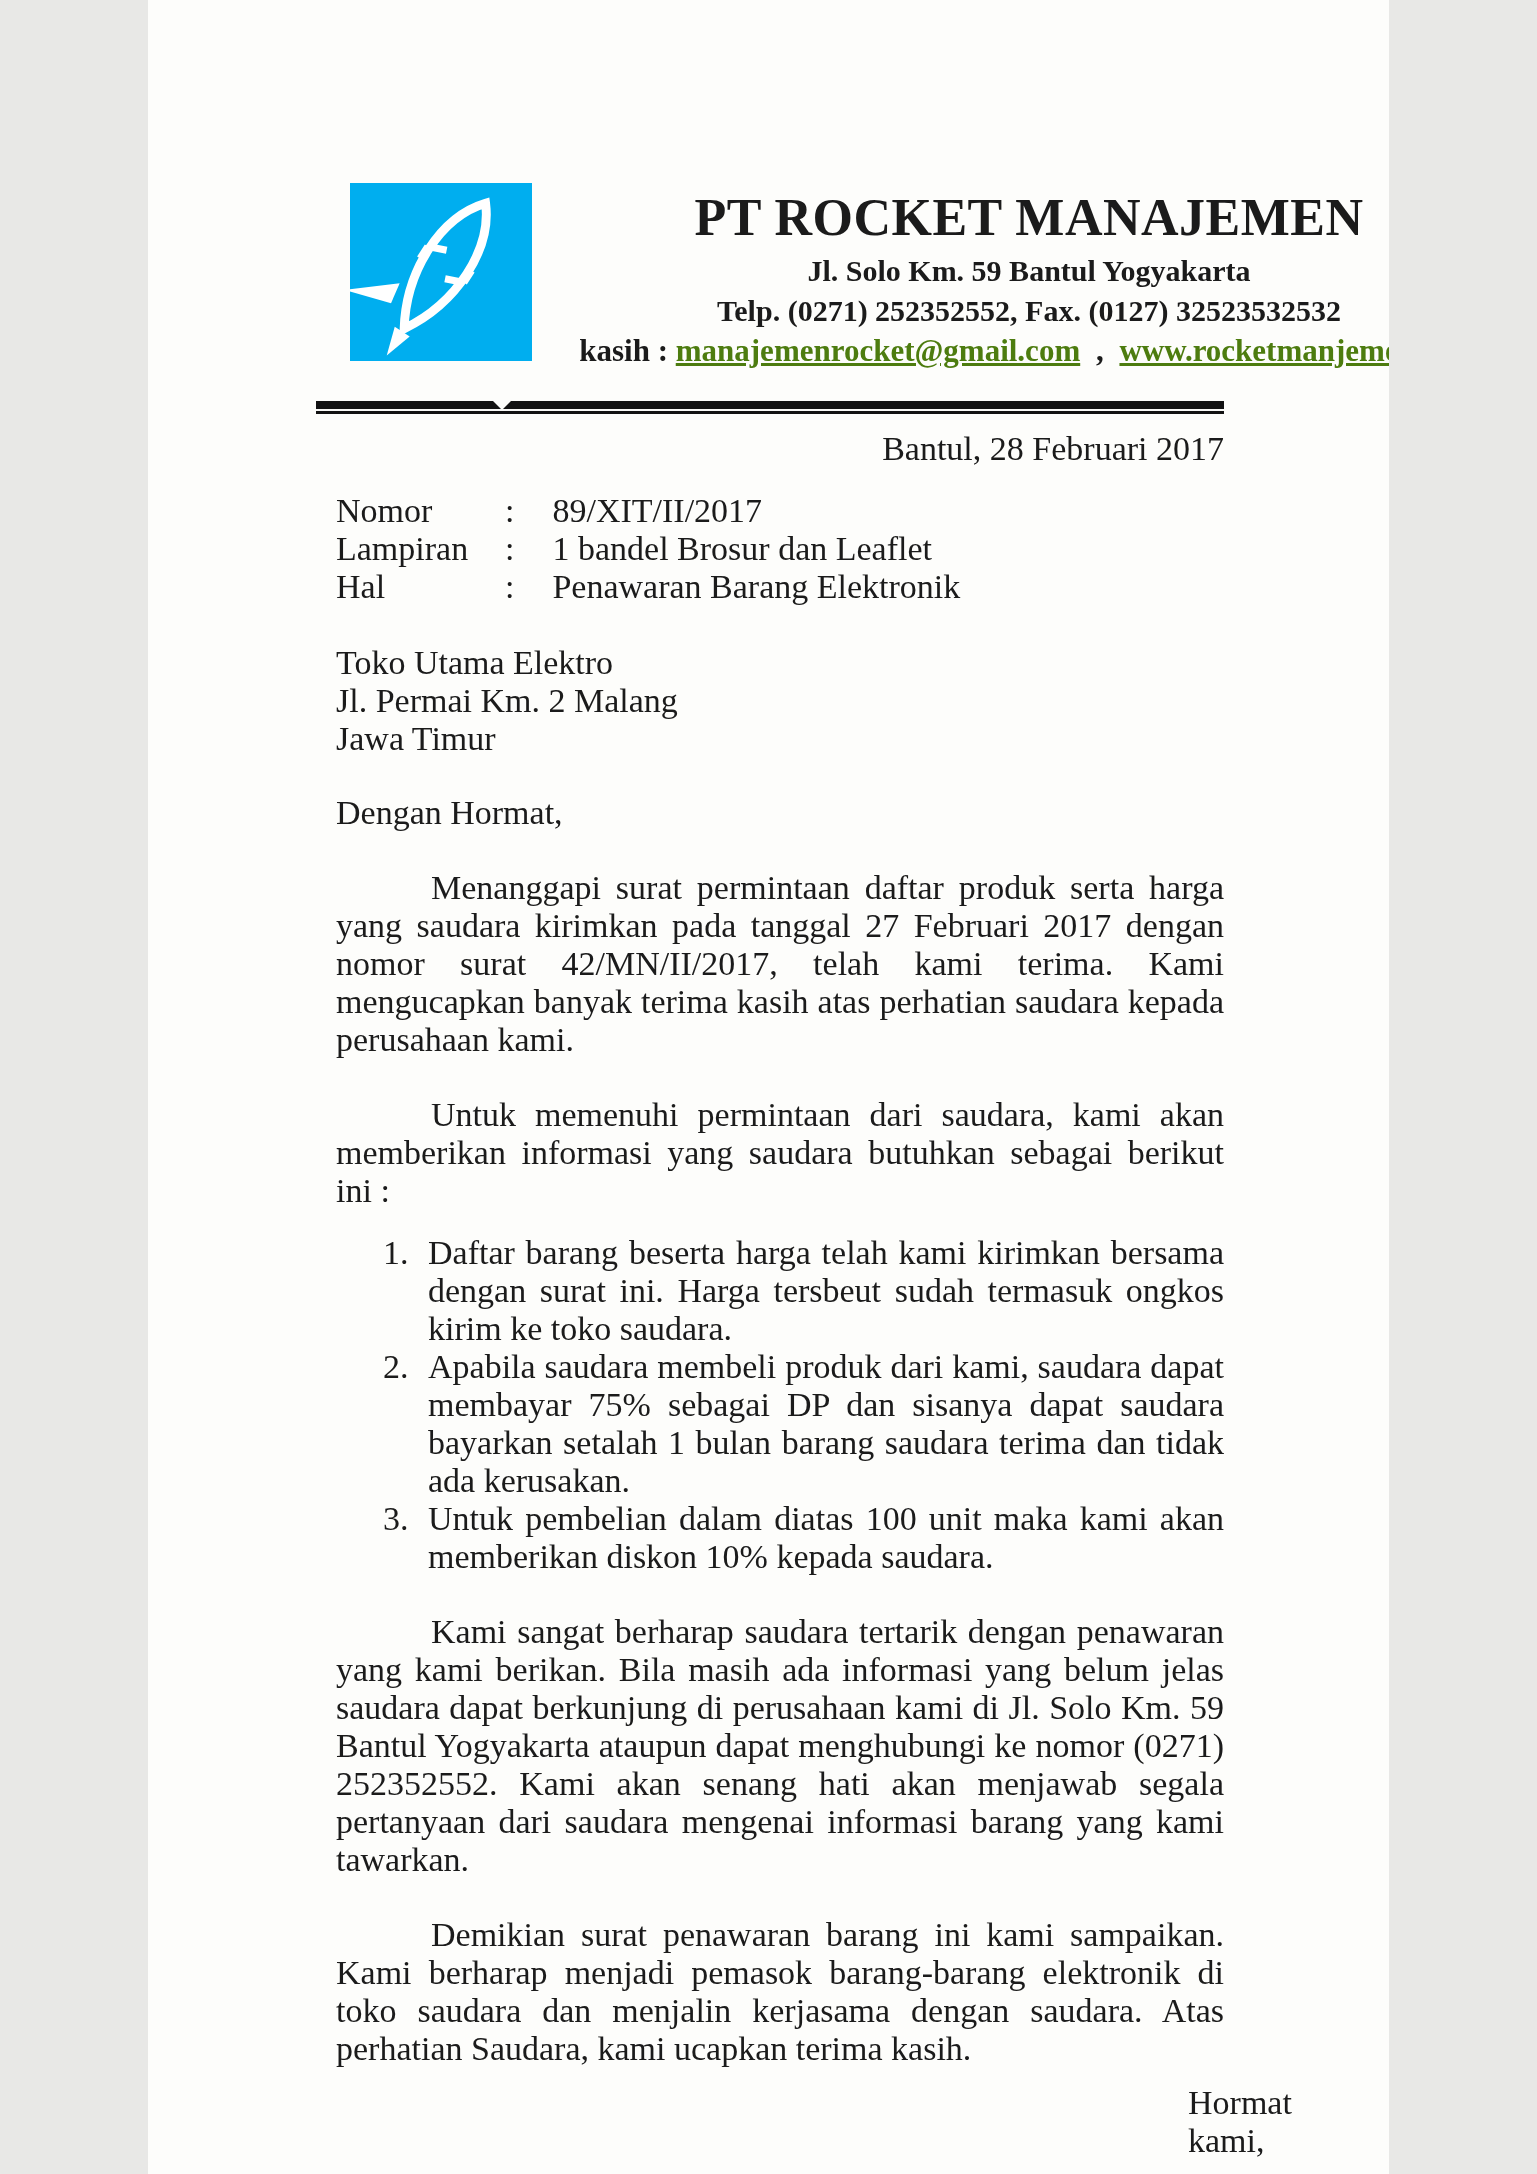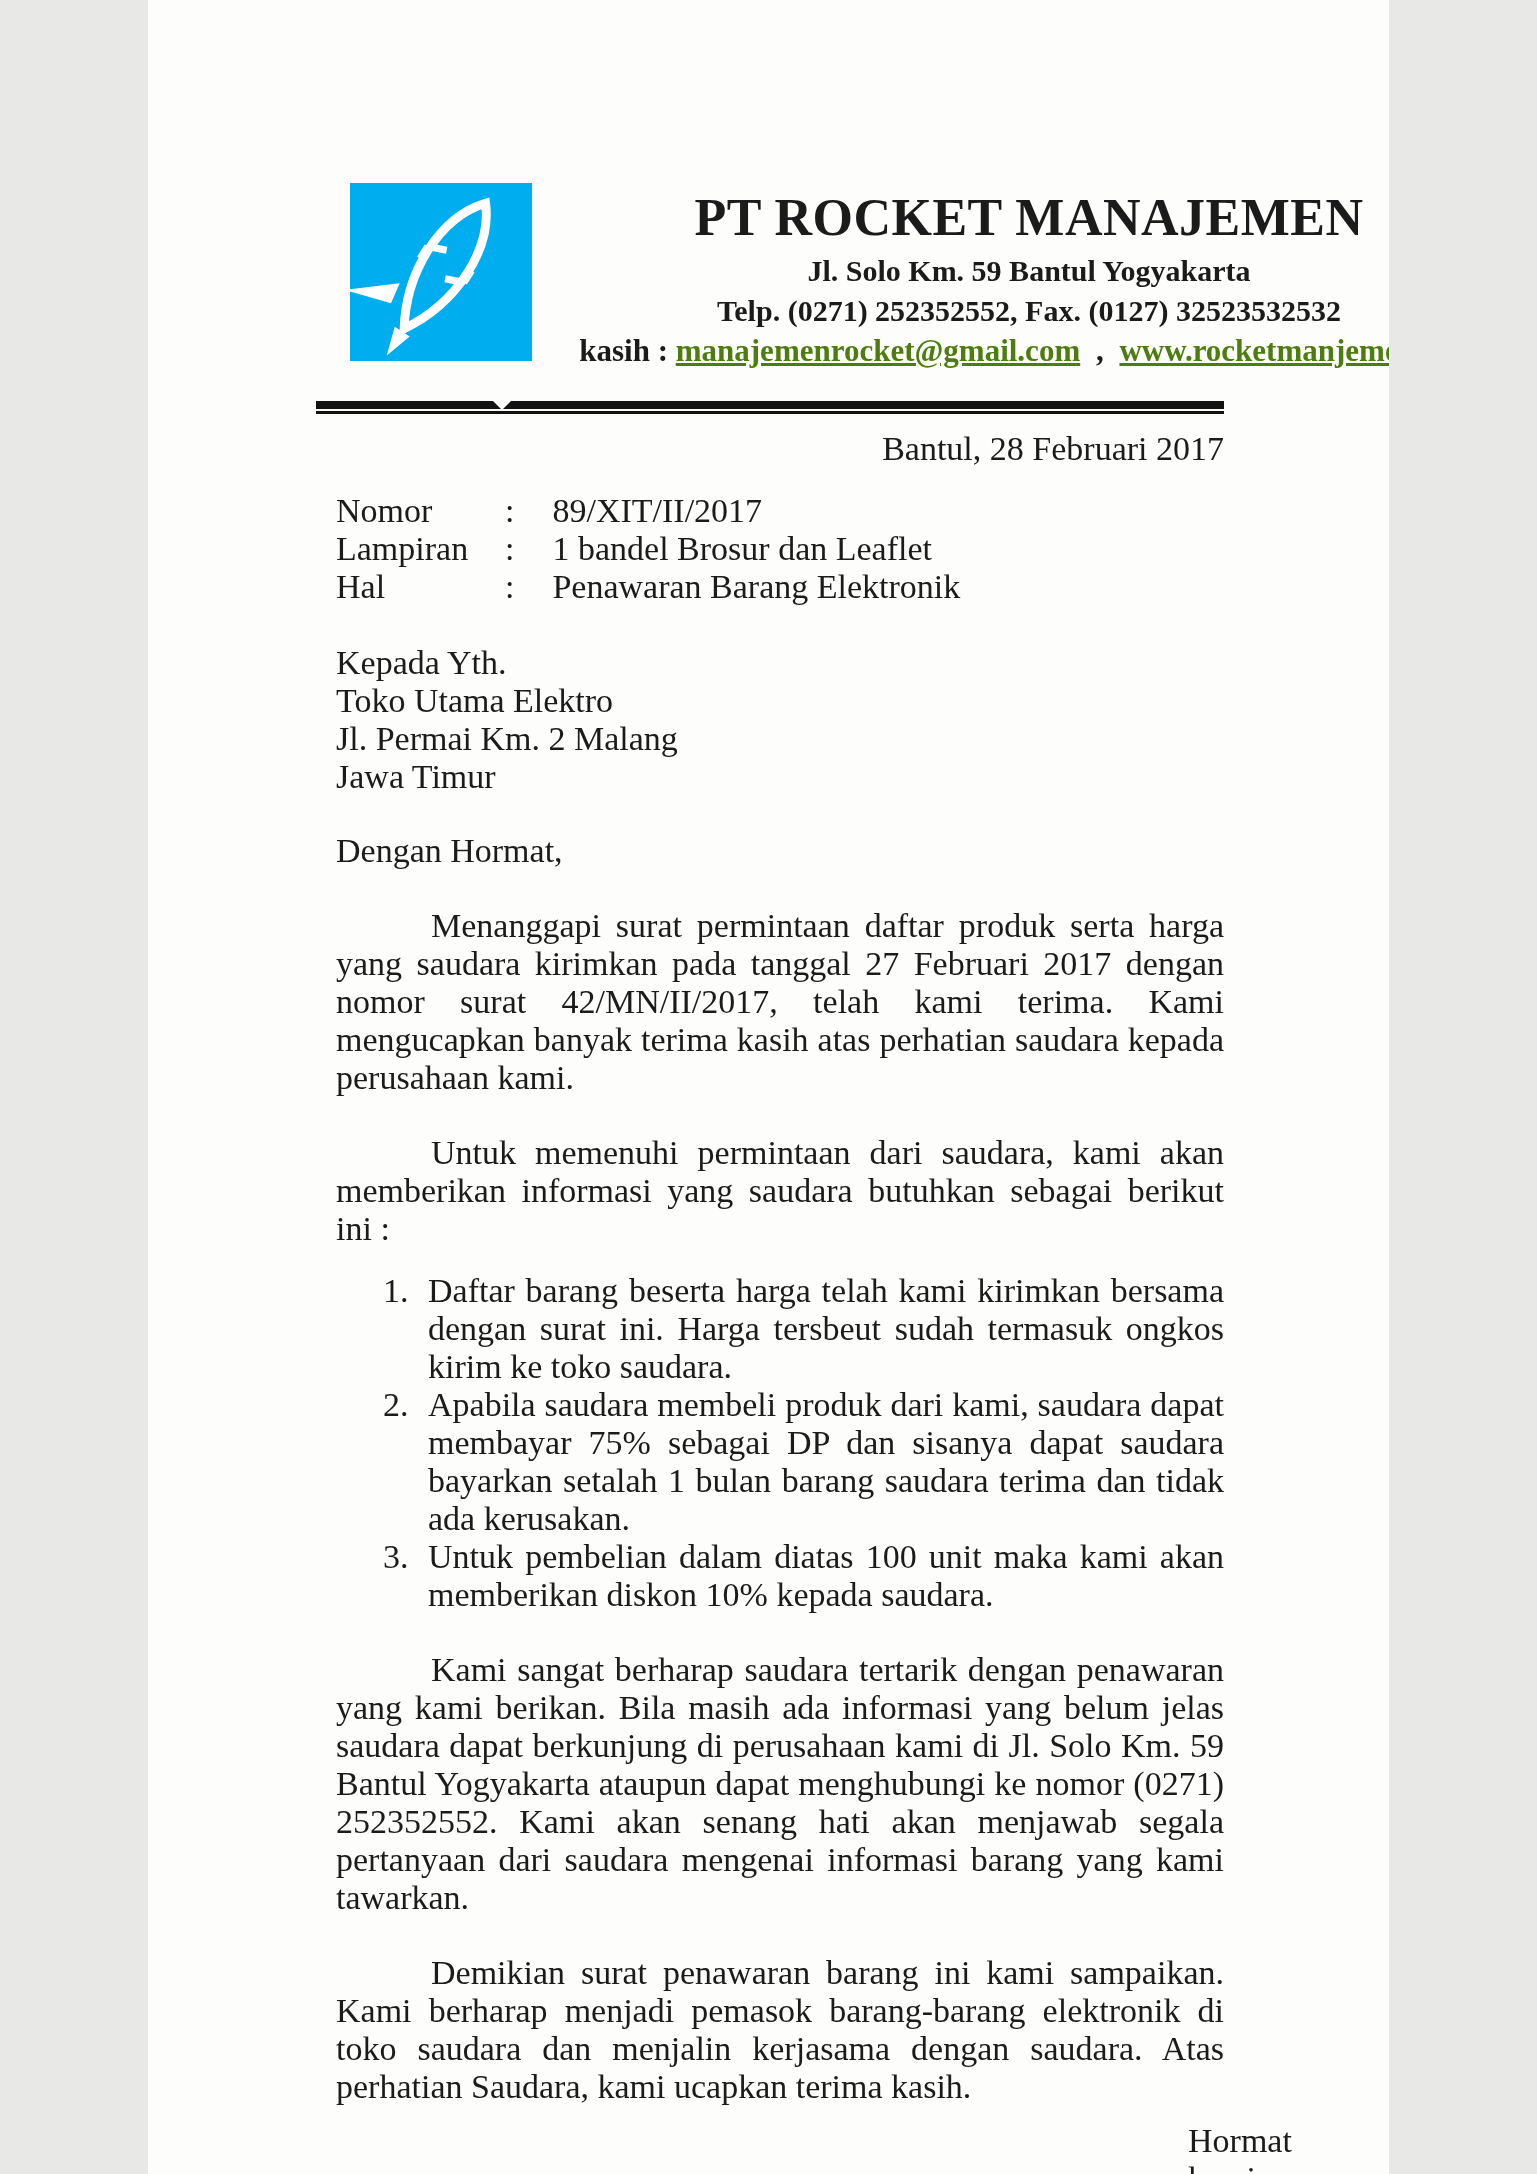--- a/index.html
+++ b/index.html
@@ -112,21 +112,20 @@
         <span class="value">1 bandel Brosur dan Leaflet</span>
       </div>
       <div class="field">
         <span class="label">Hal</span>
         <span class="colon">:</span>
         <span class="value">Penawaran Barang Elektronik</span>
       </div>
     </div>
 
     <div class="recipient">
-      <div>Kepada Yth.</div>
       <div>Toko Utama Elektro</div>
       <div>Jl. Permai Km. 2 Malang</div>
       <div>Jawa Timur</div>
     </div>
 
     <div class="salutation">Dengan Hormat,</div>
 
     <p class="para indent">Menanggapi surat permintaan daftar produk serta harga yang saudara kirimkan pada tanggal 27 Februari 2017 dengan nomor surat 42/MN/II/2017, telah kami terima. Kami mengucapkan banyak terima kasih atas perhatian saudara kepada perusahaan kami.</p>
     <p class="para indent">Untuk memenuhi permintaan dari saudara, kami akan memberikan informasi yang saudara butuhkan sebagai berikut ini :</p>
 

